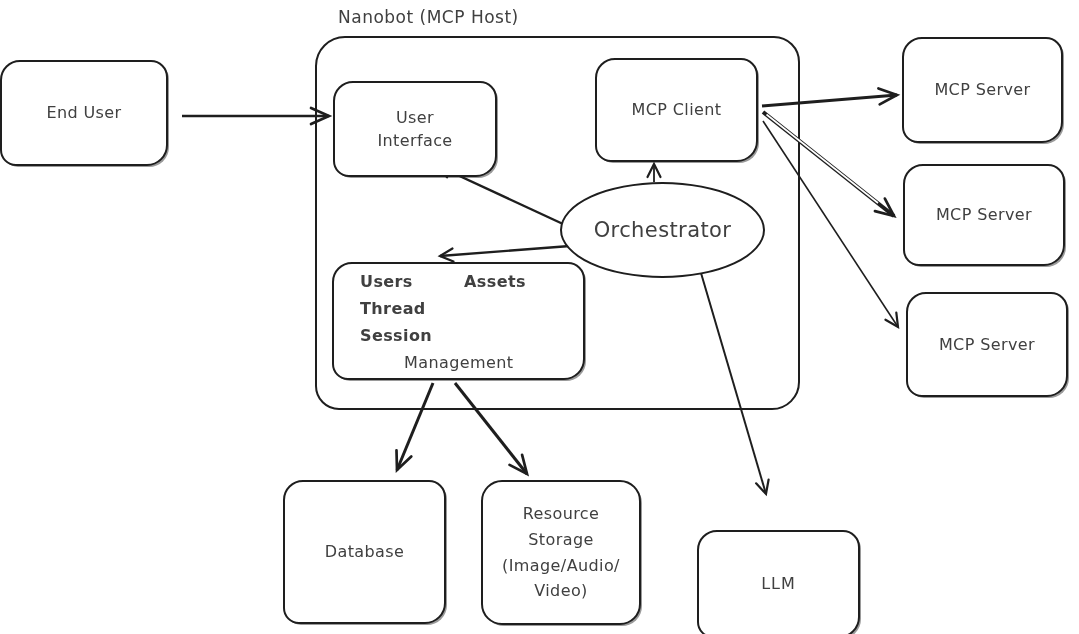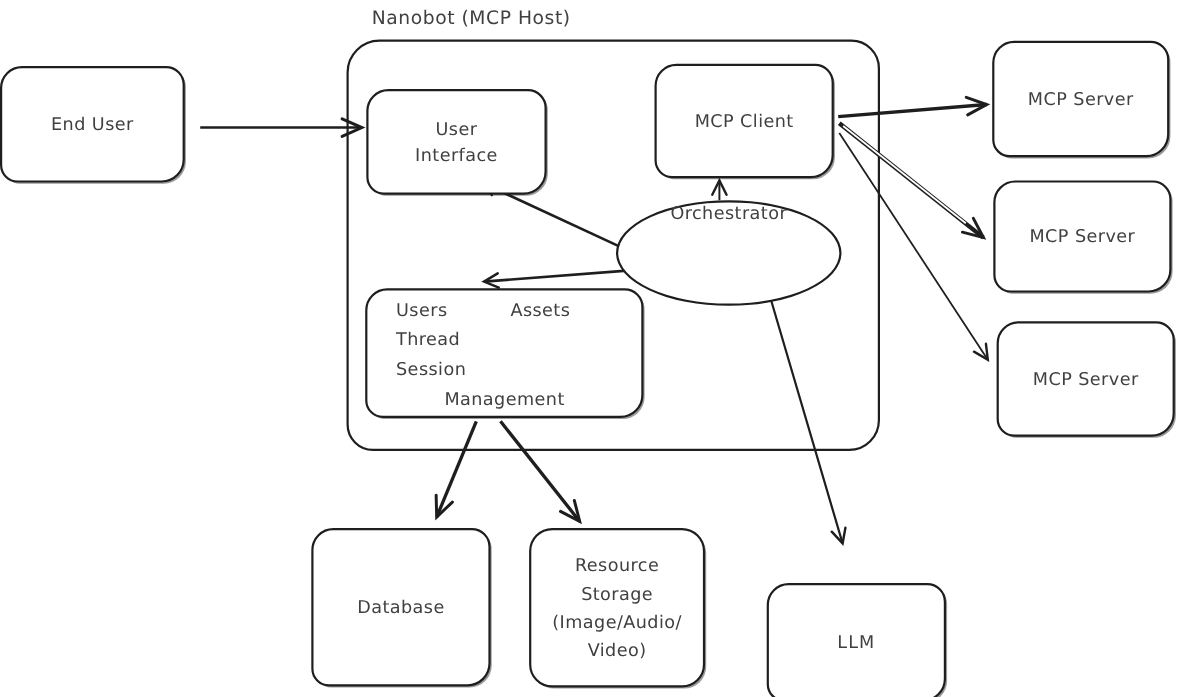--- a/index.html
+++ b/index.html
@@ -43,36 +43,36 @@
     z-index: 3;
     box-shadow: 2px 2px 0 -1px rgba(30,30,30,0.45);
   }
   .ellipse {
     position: absolute;
     border: 2.3px solid #1e1e1e;
     border-radius: 50%;
     background: #ffffff;
     box-sizing: border-box;
     display: flex;
-    align-items: flex-start;
+    align-items: center;
     justify-content: center;
-    font-size: 16px;
+    font-size: 21px;
     letter-spacing: 0.4px;
     z-index: 3;
   }
   .frame-title {
     position: absolute;
     left: 338px; top: 7px;
     font-size: 17px;
     letter-spacing: 0.5px;
     z-index: 3;
   }
   .mgmt-inner { width: 100%; padding: 2px 0 0 26px; box-sizing: border-box; text-align: left; }
   .mgmt-cols { display: flex; }
-  .mgmt-col { display: flex; flex-direction: column; line-height: 27px; }
+  .mgmt-col { display: flex; flex-direction: column; line-height: 27px; font-weight: bold; }
   .mgmt-col.c1 { width: 104px; }
   .mgmt-col.c2 { width: 110px; }
   .mgmt-footer { line-height: 27px; padding-left: 44px; }
   .llm-label { letter-spacing: 1px; }
 </style>
 </head>
 <body>
 
 <div class="canvas">
 

